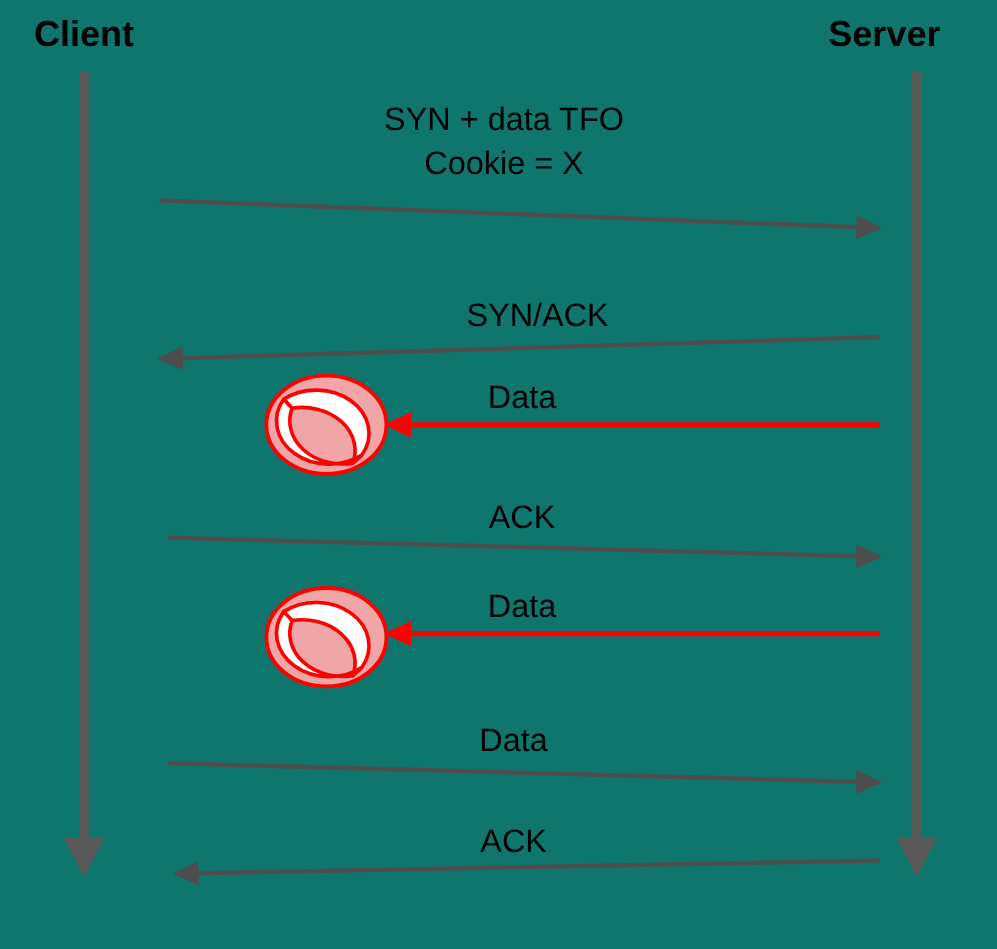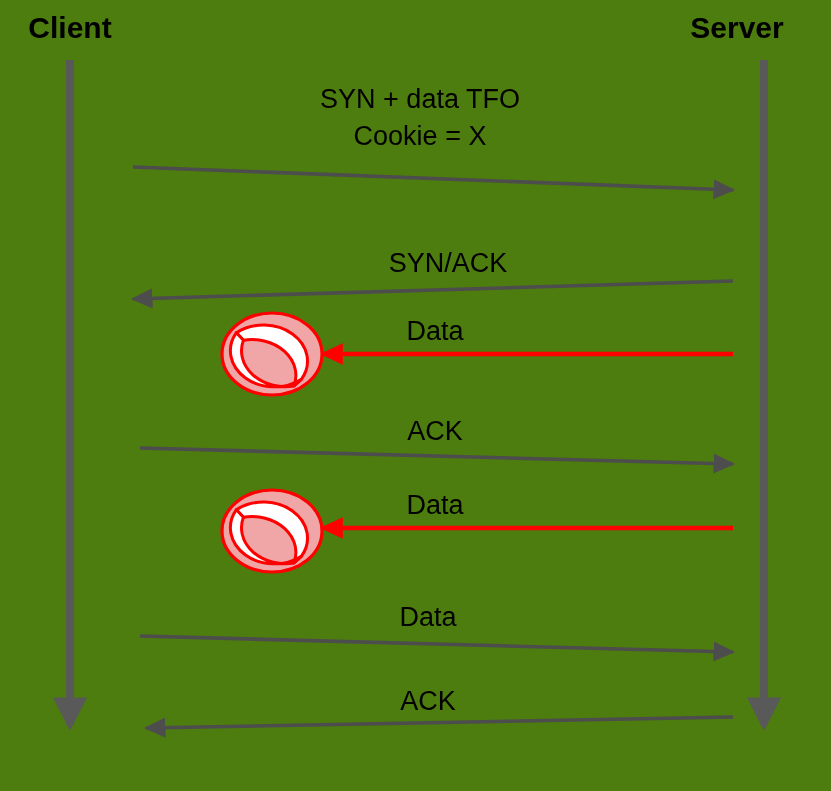--- a/index.html
+++ b/index.html
@@ -7,21 +7,21 @@
     padding: 0;
     background: #ffffff;
   }
   body {
     font-family: "Liberation Sans", sans-serif;
   }
   #diagram-root {
     position: relative;
     width: 831px;
     height: 791px;
-    background: #4d7c0f;
+    background: #0f766e;
     overflow: hidden;
   }
   svg#seq {
     display: block;
     width: 831px;
     height: 791px;
   }
   .actor-label {
     font-family: "Liberation Sans", sans-serif;
     font-size: 30px;

